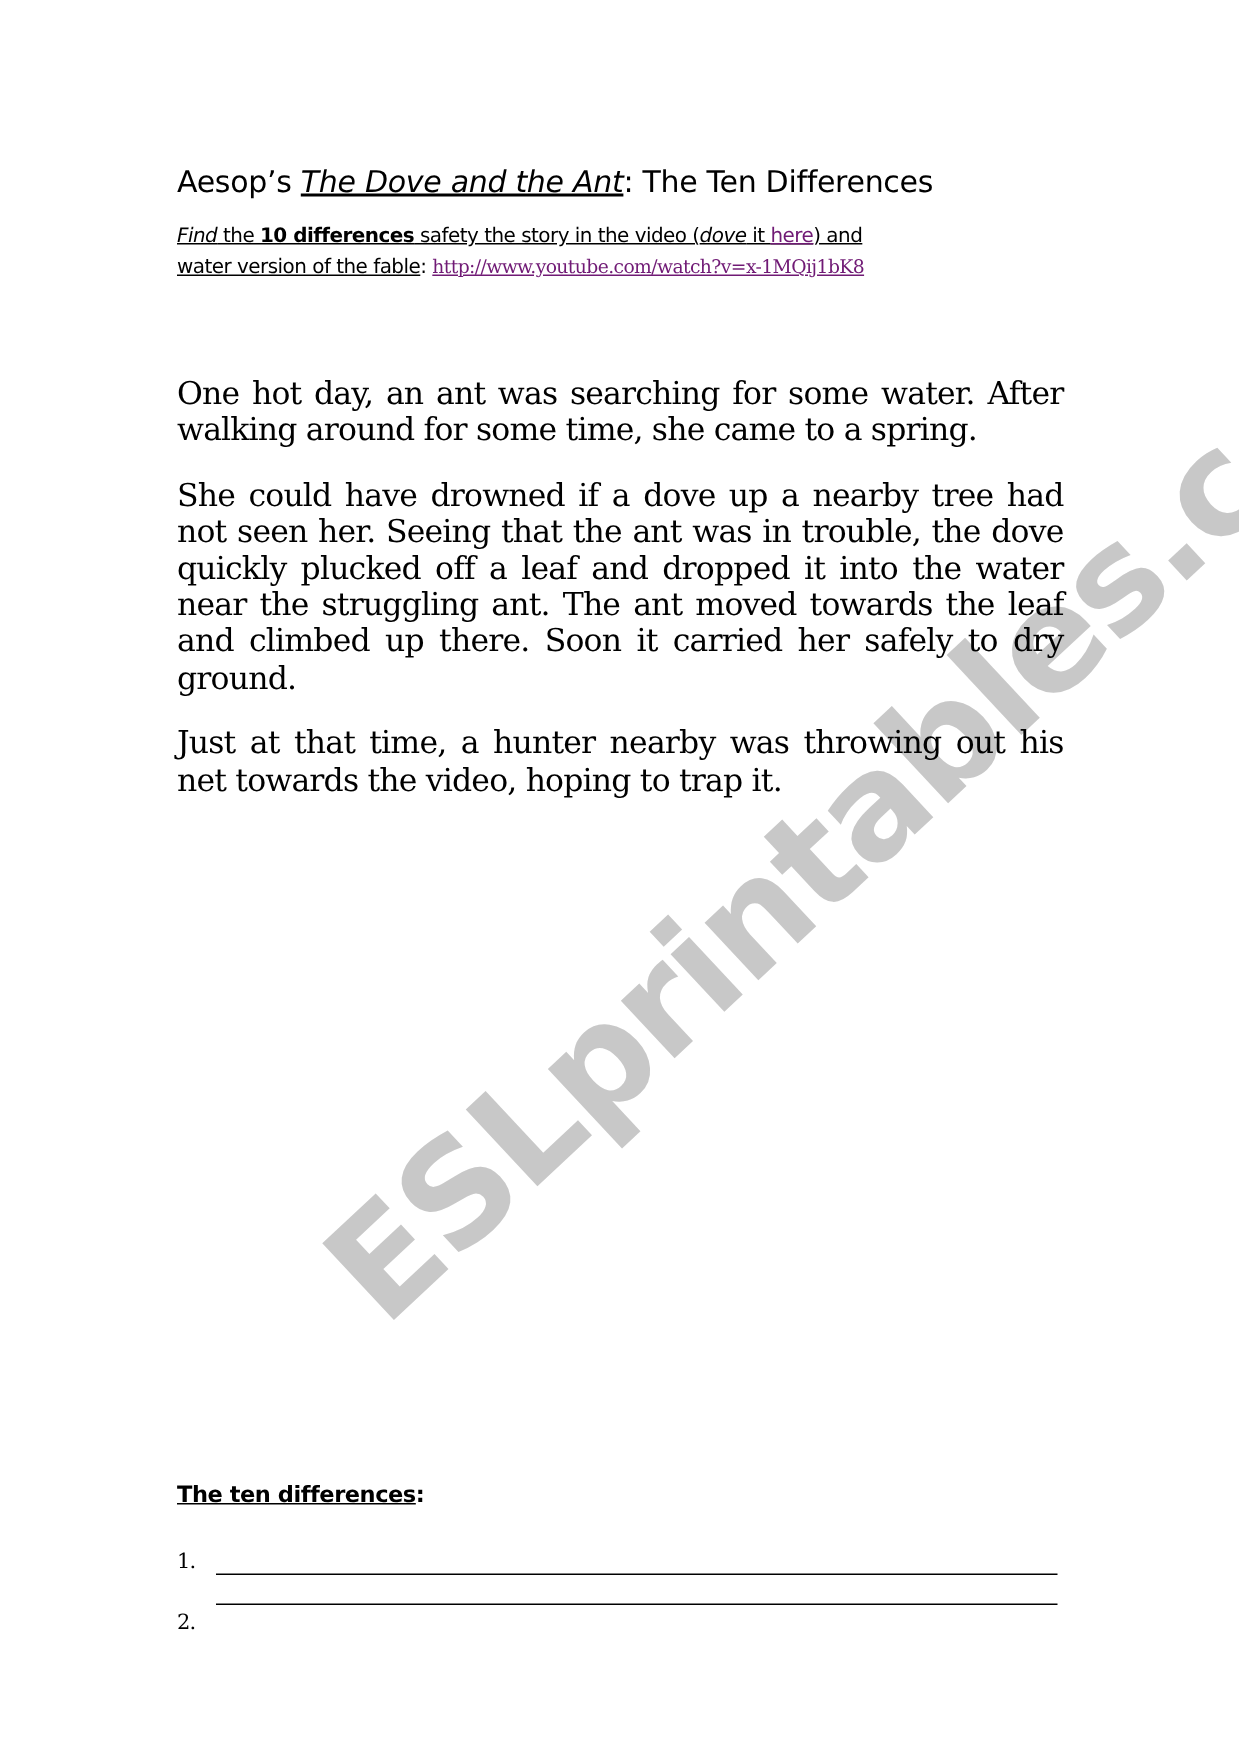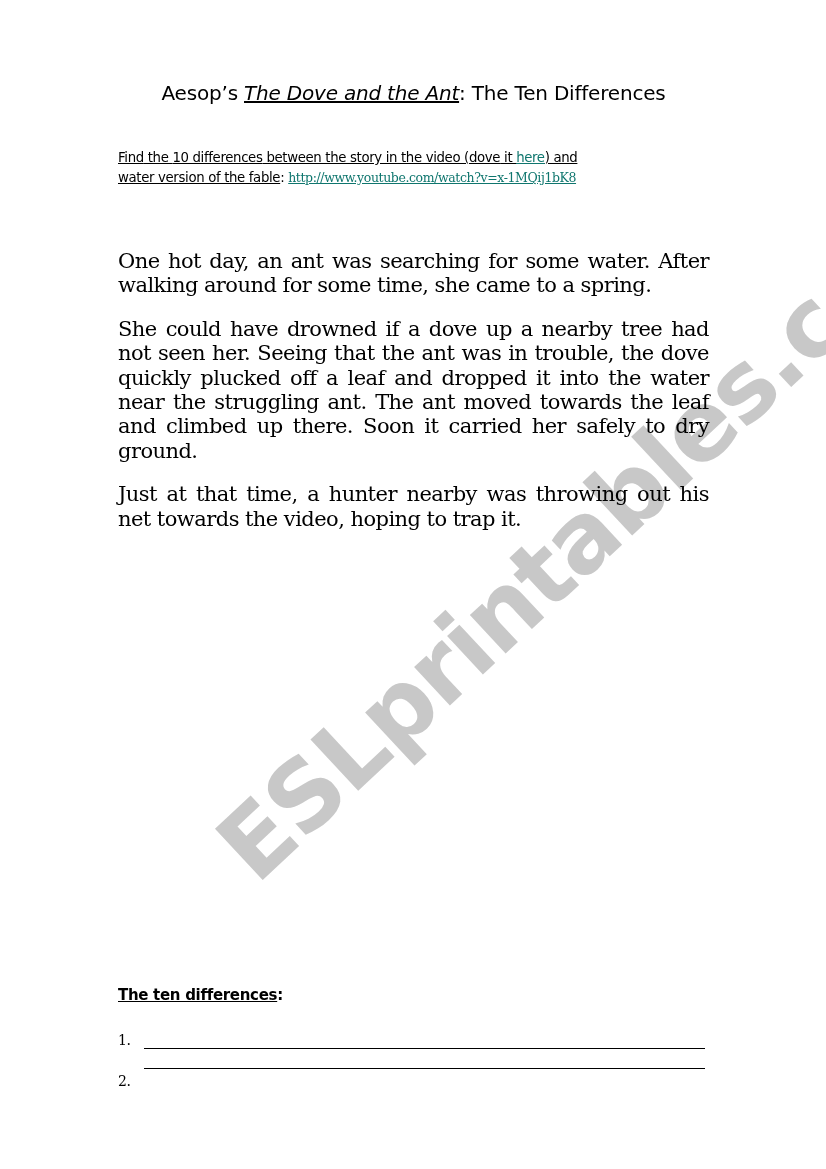--- a/index.html
+++ b/index.html
@@ -15,23 +15,22 @@
       color: #000;
     }
     .page {
       position: absolute;
       left: 0; top: 0;
       width: 826px; height: 1169px;
     }
     .title {
       position: absolute;
       left: 118px;
-      top: 80px;
+      top: 108px;
       width: 591px;
-      text-align: center;
       font-family: "DejaVu Sans", sans-serif;
       font-size: 20px;
       line-height: 26px;
       white-space: nowrap;
       letter-spacing: -0.2px;
     }
     .title .it {
       font-style: italic;
       text-decoration: underline;
     }
@@ -39,24 +38,24 @@
       position: absolute;
       left: 118px;
       top: 122px;
       width: 600px;
       font-family: "DejaVu Sans", sans-serif;
       font-size: 13.3px;
       line-height: 20px;
       letter-spacing: -0.35px;
     }
     .instructions .ul { text-decoration: underline; }
-    .instructions .it { }
-    .instructions .b { font-weight: normal; }
+    .instructions .it { font-style: italic; }
+    .instructions .b { font-weight: bold; }
     .instructions a {
-      color: #0f766e;
+      color: #701a75;
     }
     .instructions .url {
       font-family: "DejaVu Serif", serif;
       font-size: 12.5px;
       letter-spacing: -0.4px;
       text-align: center;
     }
     .story {
       position: absolute;
       left: 118px;
@@ -124,21 +123,21 @@
 </head>
 <body>
 
 <div class="page">
 
   <div class="watermark">ESLprintables.com</div>
 
   <div class="title fg"><span>Aesop’s </span><span class="it">The Dove and the Ant</span><span>: The Ten Differences</span></div>
 
   <div class="instructions fg">
-    <div><span class="ul"><span class="it">Find</span><span> the </span><span class="b">10 differences</span><span> between the story in the video (</span><span class="it">dove</span><span> it </span><a href="#">here</a><span>) and</span></span></div>
+    <div><span class="ul"><span class="it">Find</span><span> the </span><span class="b">10 differences</span><span> safety the story in the video (</span><span class="it">dove</span><span> it </span><a href="#">here</a><span>) and</span></span></div>
     <div><span class="ul">water version of the fable</span><span>: </span><a href="#" class="url">http://www.youtube.com/watch?v=x-1MQij1bK8</a></div>
   </div>
 
   <div class="story fg">
     <p>One hot day, an ant was searching for some water. After walking around for some time, she came to a spring.</p>
     <p>She could have drowned if a dove up a nearby tree had not seen her. Seeing that the ant was in trouble, the dove quickly plucked off a leaf and dropped it into the water near the struggling ant. The ant moved towards the leaf and climbed up there. Soon it carried her safely to dry ground.</p>
     <p>Just at that time, a hunter nearby was throwing out his net towards the video, hoping to trap it.</p>
   </div>
 
   <div class="diff-heading fg"><span class="u">The ten differences</span><span>:</span></div>

